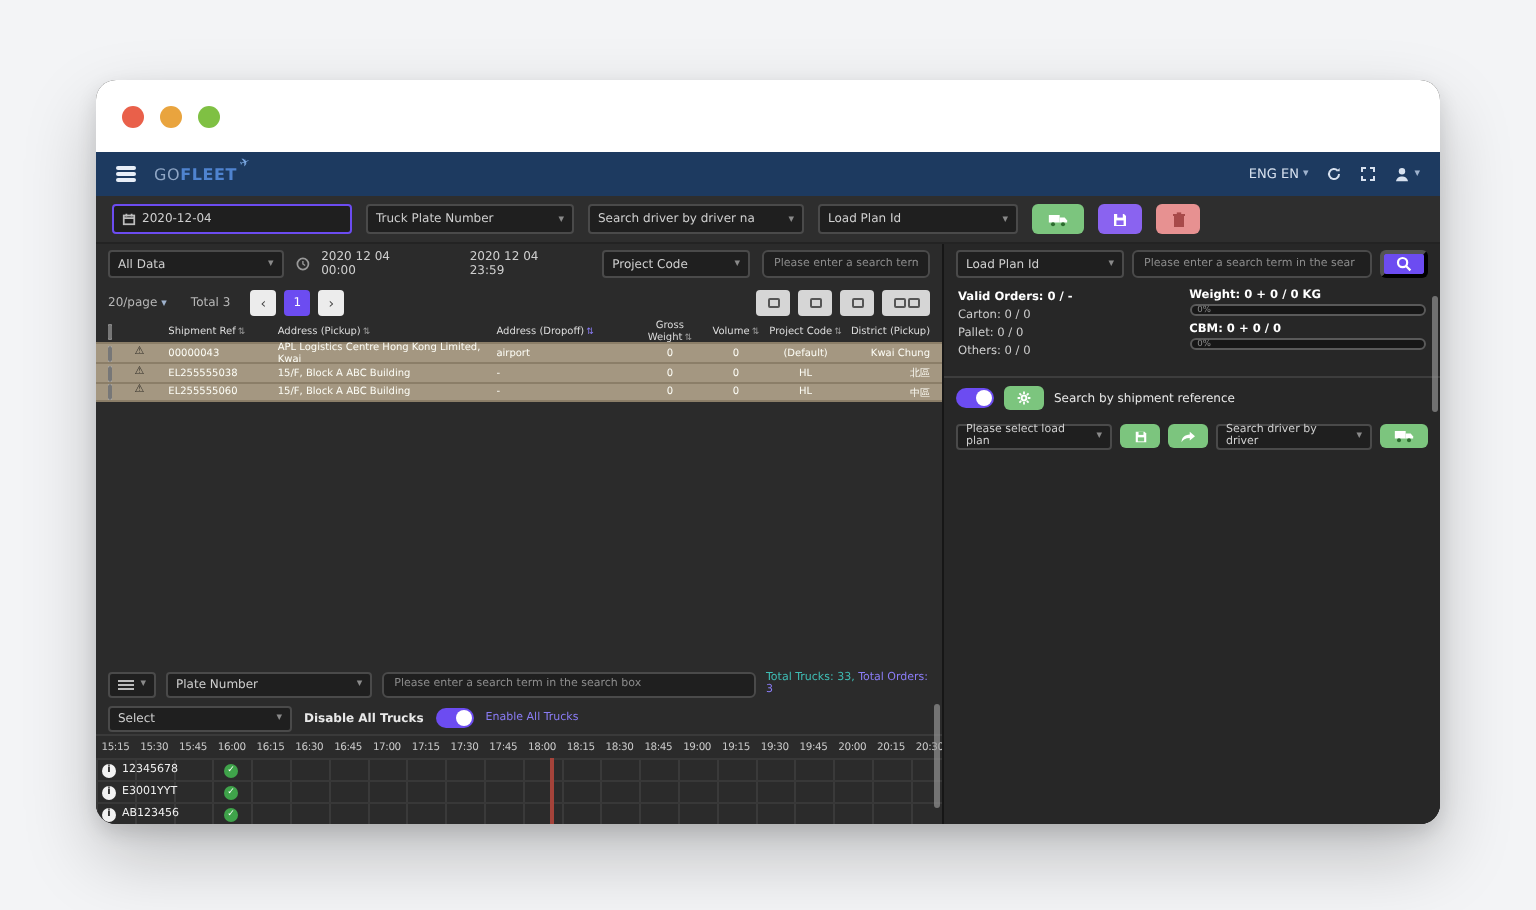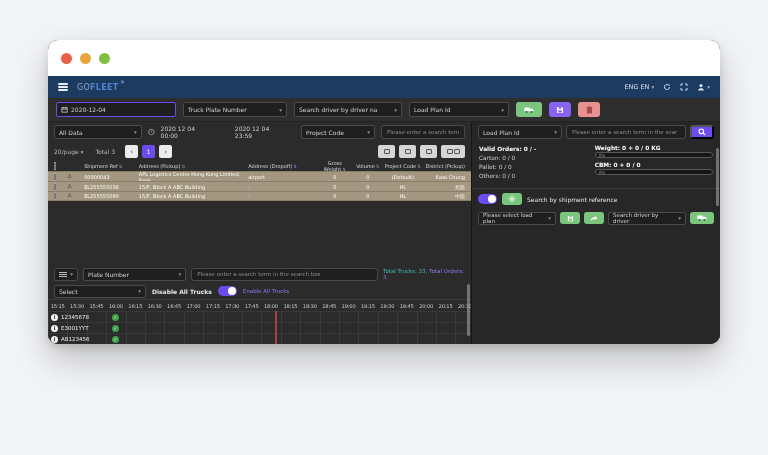--- a/index.html
+++ b/index.html
@@ -1,18 +1,18 @@
 <!DOCTYPE html>
 <html><head>
 <meta charset="utf-8">
 <style>
   *{margin:0;padding:0;box-sizing:border-box;}
   html,body{width:768px;height:455px;}
   .page{position:relative;width:768px;height:455px;background:#f3f4f6;font-family:"DejaVu Sans",sans-serif;overflow:hidden;}
-  .window{position:absolute;left:48px;top:40px;width:672px;height:304px;border-radius:10px;overflow:hidden;
+  .window{position:absolute;left:48px;top:40px;width:672px;height:372px;border-radius:10px;overflow:hidden;
           background:#2b2b2b;box-shadow:0 16px 36px rgba(0,0,0,.22), 0 4px 10px rgba(0,0,0,.12);display:flex;flex-direction:column;}
   
   .titlebar{height:36px;background:#ffffff;display:flex;align-items:center;padding-left:13px;gap:8px;flex:none;}
   .dot{width:11px;height:11px;border-radius:50%;}
   .dot.r{background:#e9604a}.dot.y{background:#e9a43e}.dot.g{background:#7fc043}
   
   .appheader{height:22px;background:#1d3a60;display:flex;align-items:center;padding:0 10px;color:#dfe7f2;flex:none;}
   .burger{width:10px;display:flex;flex-direction:column;gap:1.5px;cursor:pointer}
   .burger i{display:block;height:1.5px;background:#e8eef7;border-radius:1px}
   .logo{margin-left:9px;font-size:8px;letter-spacing:.3px;color:#8fa6c5;position:relative;display:flex;align-items:baseline}

